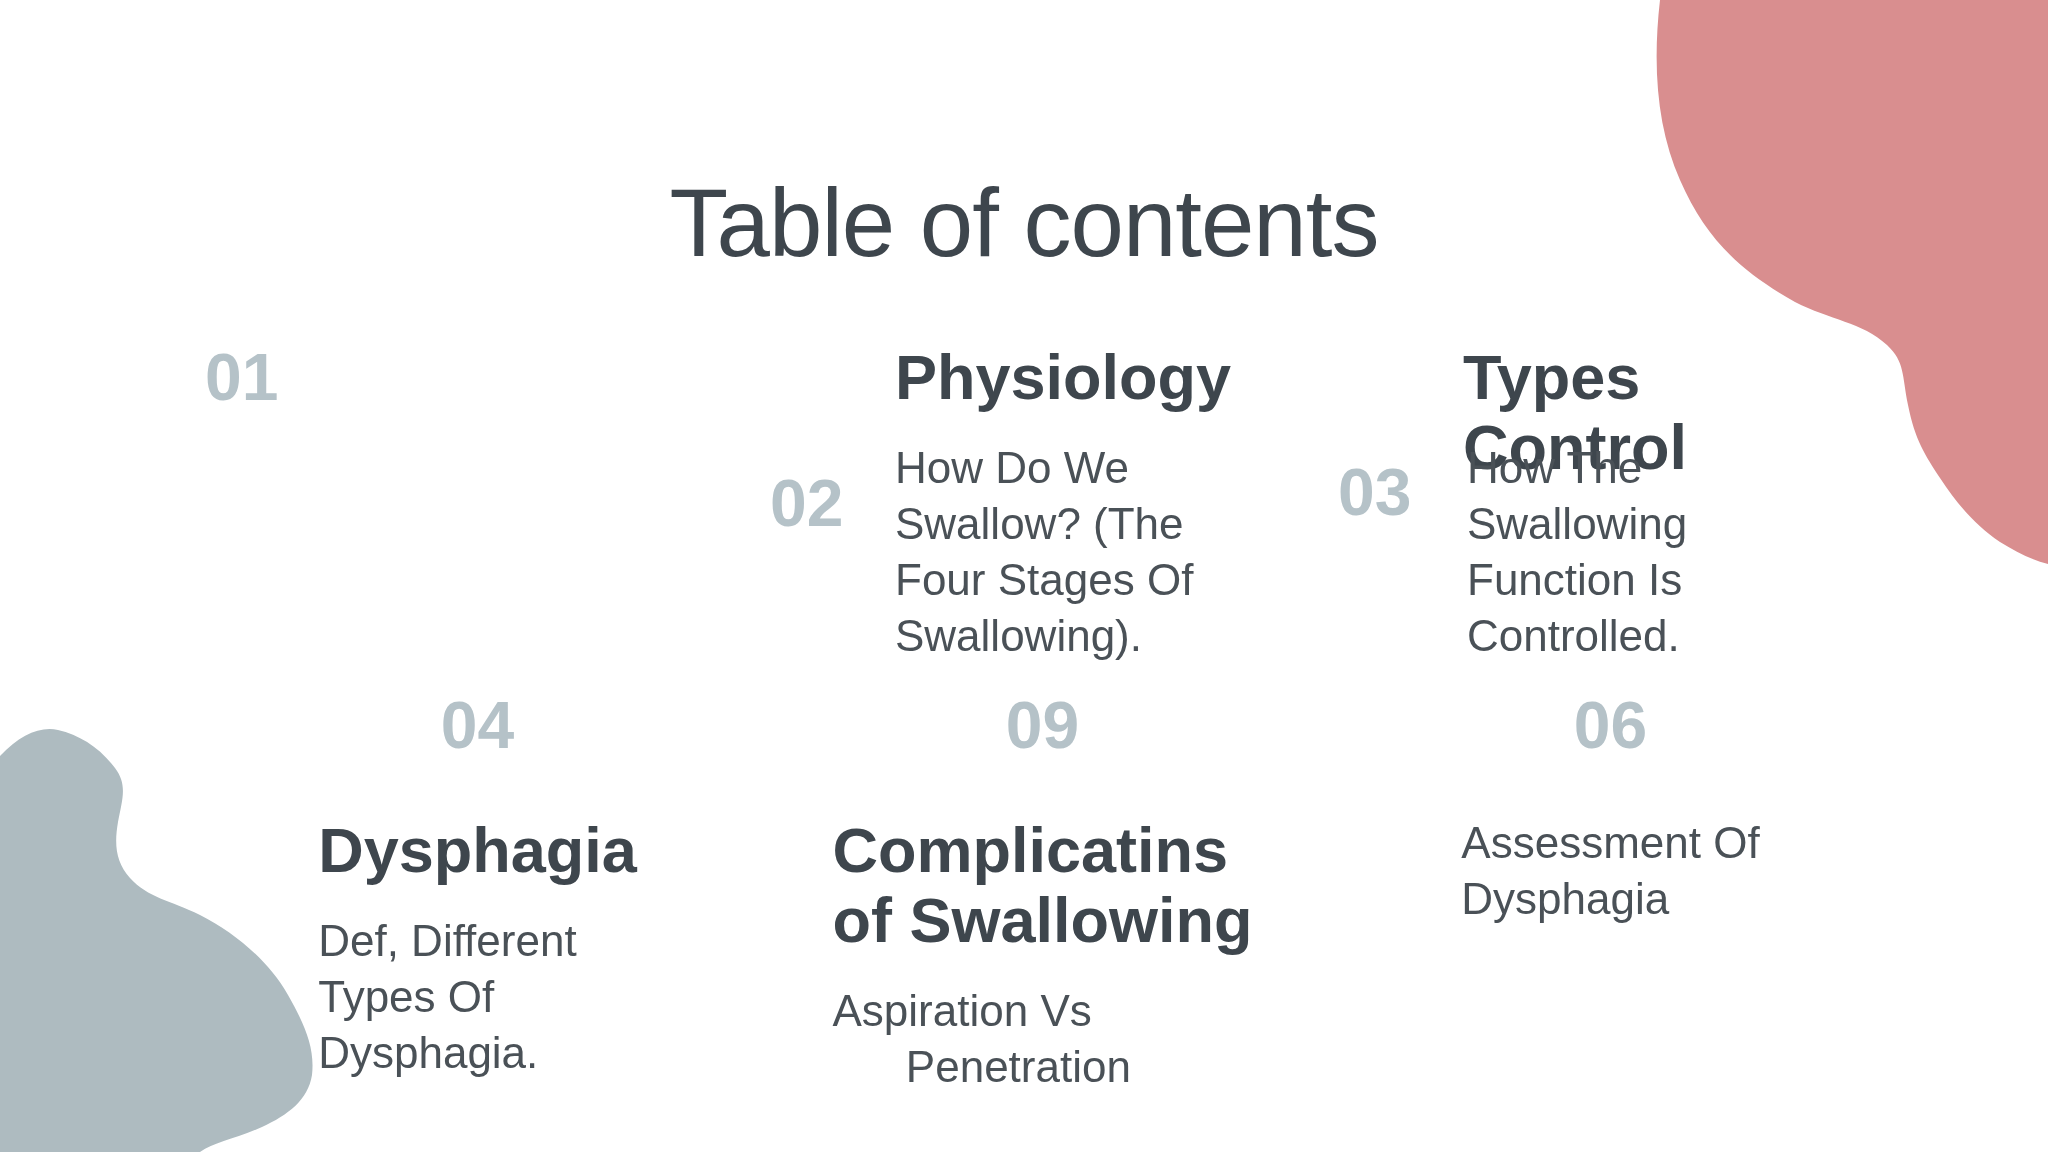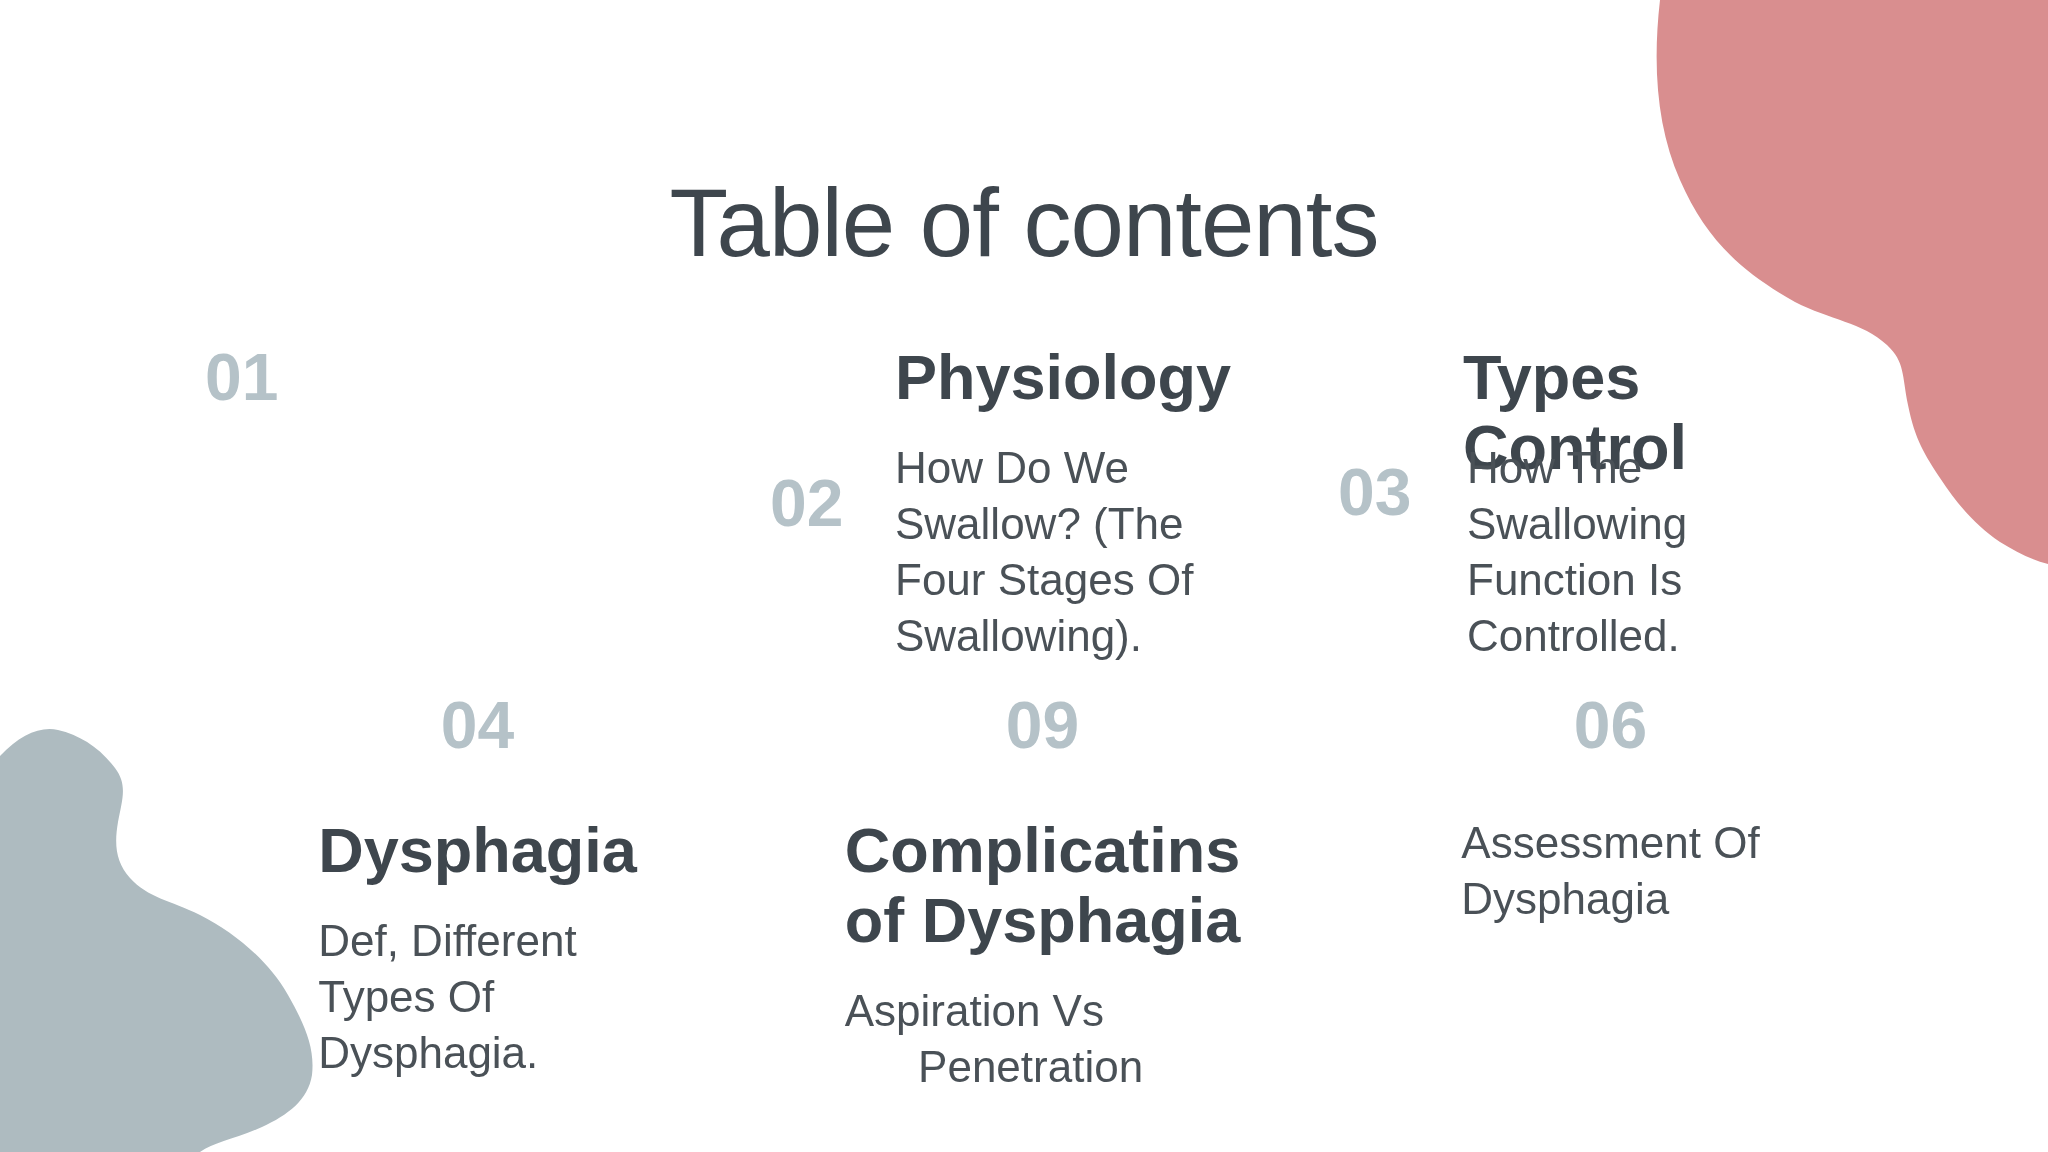--- a/index.html
+++ b/index.html
@@ -143,21 +143,21 @@
       <div class="toc-desc">Def, Different
 Types Of
 Dysphagia.</div>
     </div>
   </div>
 
   <div class="toc-item r2 c2">
     <div class="toc-number">09</div>
     <div class="toc-content">
       <h2 class="toc-heading">Complicatins
-of Dysphagia</h2>
+of Swallowing</h2>
       <div class="toc-desc">Aspiration Vs
       Penetration</div>
     </div>
   </div>
 
   <div class="toc-item r2 c3">
     <div class="toc-number">06</div>
     <div class="toc-content">
       <div class="toc-desc">Assessment Of
 Dysphagia</div>

